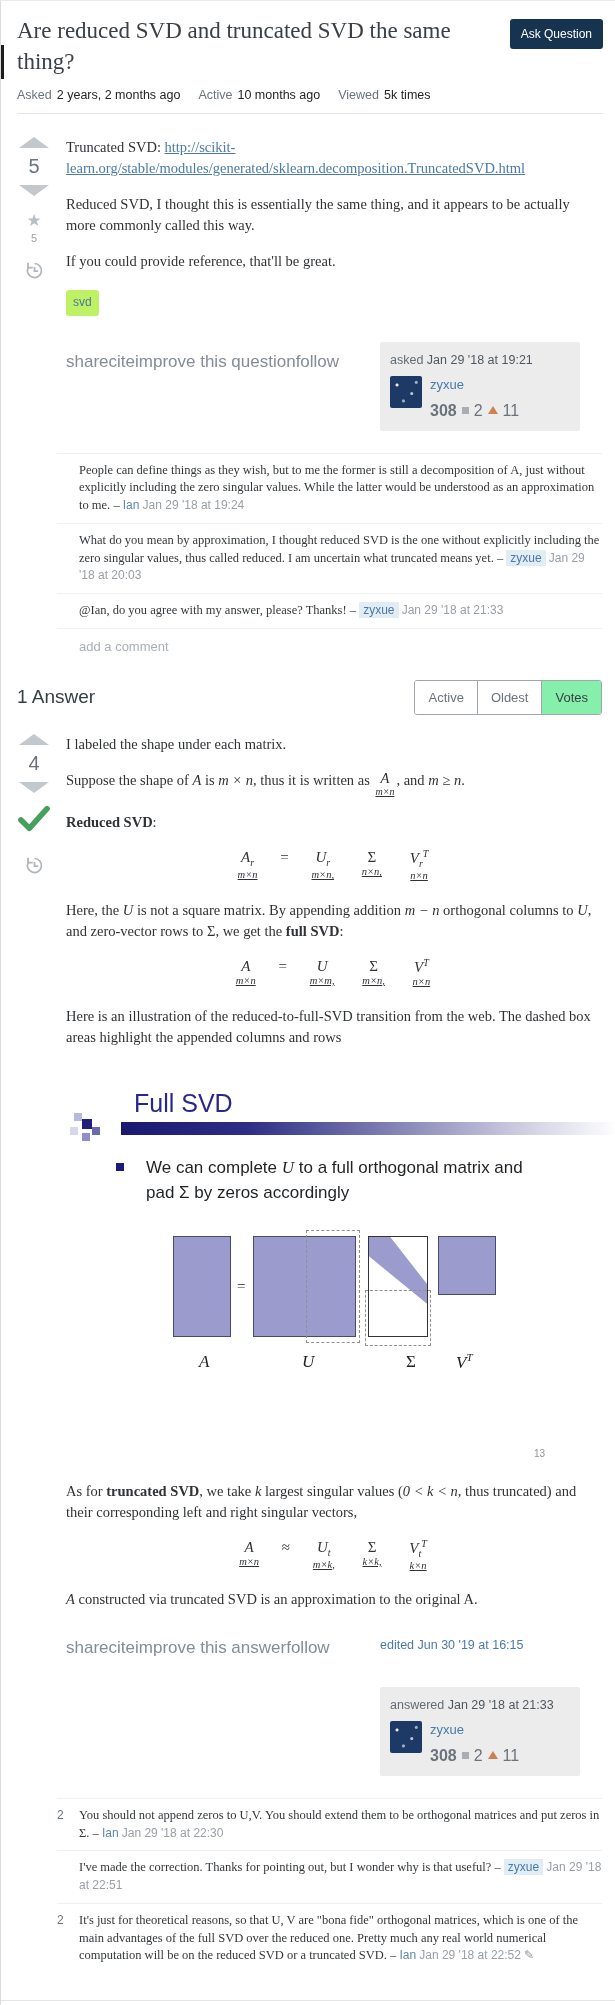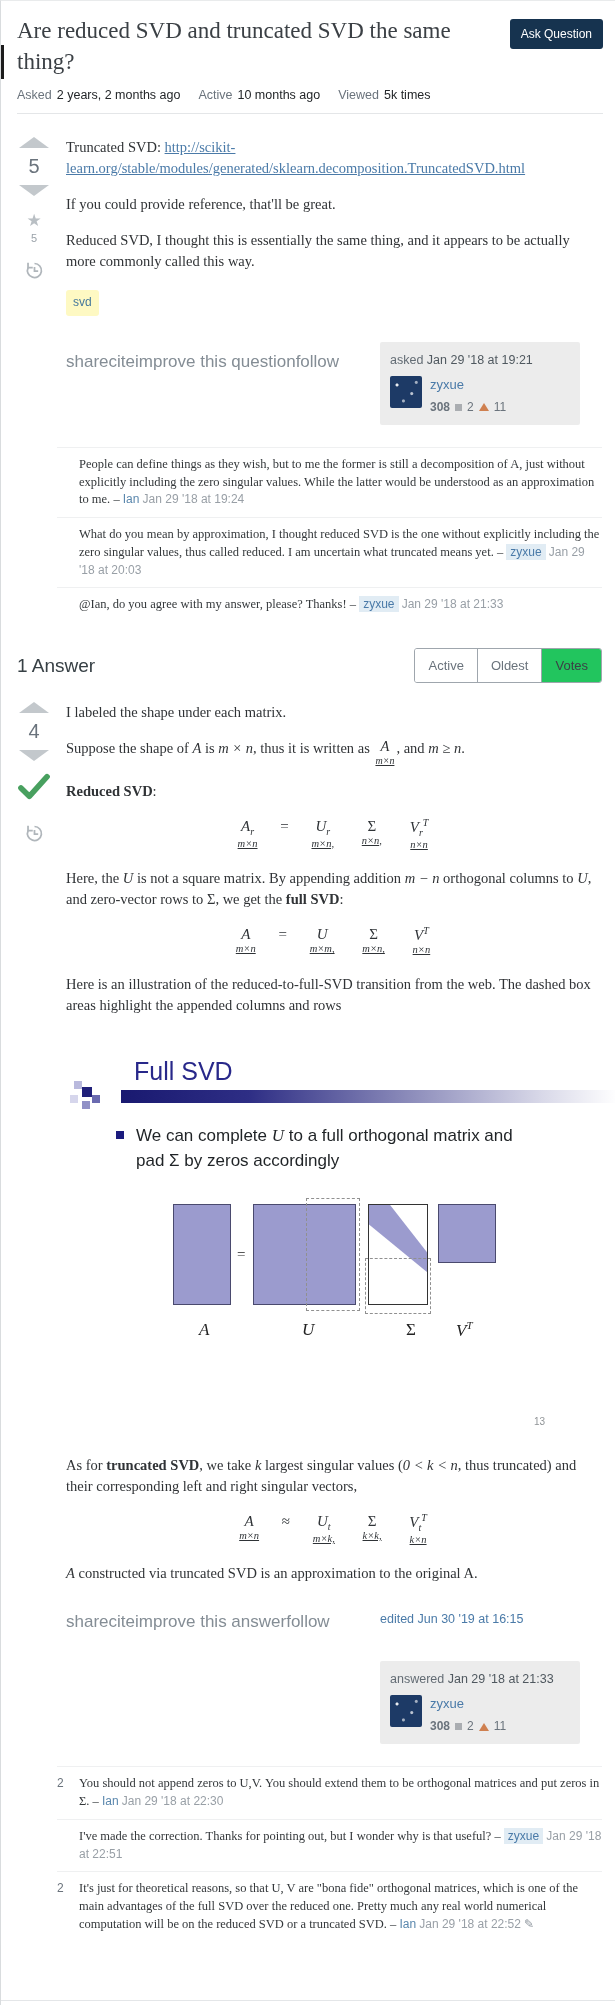--- a/index.html
+++ b/index.html
@@ -29,40 +29,40 @@
   .score { font-size:20px; color:#6a737c; margin:7px 0; }
   .star { color:#b9bfc4; font-size:17px; line-height:1; margin-top:16px; cursor:pointer; }
   .starcount { font-size:11px; color:#9aa2a9; margin-top:3px; }
   .histicon { margin-top:16px; cursor:pointer; }
   .checkicon { margin:12px 0 2px; }
 
   .post-body { flex:1; margin-left:9px; margin-right:3px; font-family:"Liberation Serif",serif;
                font-size:14.5px; line-height:1.45; color:#303336; }
   .post-body p { margin:0 0 15px; }
   a.body-link { color:#4a7aa8; text-decoration:underline; overflow-wrap:anywhere; cursor:pointer; }
-  .tag { display:inline-block; background:#fef9c3; color:#45789c; font-size:12px; padding:4px 7px;
+  .tag { display:inline-block; background:#bef264; color:#45789c; font-size:12px; padding:4px 7px;
          border-radius:3px; font-family:"Liberation Sans",sans-serif; cursor:pointer; }
   .post-footer { display:flex; justify-content:space-between; align-items:flex-start; margin-top:26px;
                  font-family:"Liberation Sans",sans-serif; }
   .action-links { display:flex; font-size:17px; color:#848d95; padding-top:8px; }
   .action-links span { cursor:pointer; }
   .edited-link { font-size:12.5px; color:#4a7aa8; padding-top:8px; width:200px; margin-right:20px; cursor:pointer; }
   .owner-box { width:200px; margin-right:20px; background:#ececec; border-radius:2px; padding:9px 10px;
                font-size:12.5px; color:#636c74; }
   .owner-date { color:#4f585f; }
   .owner-row { display:flex; margin-top:7px; }
   .avatar { width:32px; height:32px; flex:none; border-radius:2px; background-color:#1d3a66; cursor:pointer;
      background-image:
        radial-gradient(circle at 22% 28%, rgba(255,255,255,.9) 0 1px, transparent 2px),
        radial-gradient(circle at 68% 55%, rgba(255,255,255,.7) 0 1px, transparent 2px),
        radial-gradient(circle at 42% 78%, rgba(255,255,255,.6) 0 1px, transparent 2px),
        radial-gradient(circle at 82% 20%, rgba(255,255,255,.6) 0 1px, transparent 2px); }
   .owner-info { margin-left:8px; }
   .owner-name { color:#4a7aa8; font-size:13px; cursor:pointer; }
-  .owner-rep { display:flex; align-items:center; gap:5px; margin-top:4px; font-size:12px; color:#6a737c; }
+  .owner-rep { display:flex; align-items:center; gap:5px; margin-top:4px; font-size:16px; color:#6a737c; }
   .rep { font-weight:bold; }
   .badge-silver { width:7px; height:7px; background:#aaadb1; display:inline-block; }
   .badge-bronze { width:0; height:0; border-left:5px solid transparent; border-right:5px solid transparent;
                   border-bottom:8px solid #cf8050; display:inline-block; }
 
   
   .comments { margin:22px 13px 0 56px; }
   .comment { display:flex; border-top:1px solid #eff0f1; padding:8px 0; font-family:"Liberation Serif",serif;
              font-size:12.5px; line-height:1.42; color:#34383b; }
   .cscore { width:22px; flex:none; font-family:"Liberation Sans",sans-serif; font-size:12px; color:#6a737c; }
@@ -75,21 +75,21 @@
                      margin:0 13px 0 56px; border-top:1px solid #eff0f1; padding:10px 0 0 22px; }
   .add-comment { color:#a9b0b6; font-size:13px; cursor:pointer; }
 
   
   .answers-header { display:flex; justify-content:space-between; align-items:center; margin:26px 13px 4px 16px; }
   .answers-title { font-size:19px; font-weight:400; color:#374045; margin:0; }
   .sort-group { display:flex; border:1px solid #9fa6ad; border-radius:3px; overflow:hidden; }
   .sort-btn { padding:9px 13px; font-size:13px; color:#6a737c; background:#fff;
               border-left:1px solid #9fa6ad; cursor:pointer; }
   .sort-btn:first-child { border-left:none; }
-  .sort-btn.active { background:#22c55e; color:#3b4045; }
+  .sort-btn.active { background:#86efac; color:#3b4045; }
 
   
   .mrow { text-align:center; margin:4px 0 18px; font-size:15px; color:#2f3337; }
   .mt { display:inline-block; vertical-align:top; text-align:center; margin:0 12px; font-style:italic; }
   .mt.up .mtop { font-style:normal; }
   .mtop { display:block; line-height:1.2; }
   .munder { display:block; font-size:10.5px; line-height:1.1;text-decoration:underline; }
   .mop { display:inline-block; vertical-align:top; margin:0 7px; line-height:1.2; }
   .mt sub, .mt sup { font-size:10px; }
   .mt.inline { margin:0 2px; }
@@ -100,21 +100,21 @@
   .slide-title { position:absolute; left:68px; top:22px; font-size:25px; color:#28288a; }
   .slide-bar { position:absolute; left:55px; top:59px; width:512px; height:13px;
                background:linear-gradient(to right,#191970,#2e2e85 25%,#8888b8 55%,#d8d8e8 82%,#fff 97%); }
   .deco { position:absolute; }
   .d1 { left:8px;  top:50px; width:8px;  height:8px;  background:#b9b9dd; }
   .d2 { left:16px; top:56px; width:10px; height:10px; background:#20207a; }
   .d3 { left:4px;  top:64px; width:8px;  height:8px;  background:#d6d6ec; }
   .d4 { left:16px; top:70px; width:8px;  height:8px;  background:#9090c6; }
   .d5 { left:26px; top:64px; width:8px;  height:8px;  background:#6a6ab0; }
   .bullet-sq { position:absolute; left:50px; top:100px; width:8px; height:8px; background:#1b1b7e; }
-  .bullet-text { position:absolute; left:70px; top:92px; width:392px; font-size:17px; line-height:1.5; color:#1f2326; }
+  .bullet-text { position:absolute; left:80px; top:92px; width:392px; font-size:17px; line-height:1.5; color:#1f2326; }
   .bullet-text i { font-family:"Liberation Serif",serif; }
   .mx { position:absolute; background:#9b9bce; border:1px solid #4a4a6e; }
   .mx-a { left:107px; top:173px; width:58px;  height:101px; }
   .mx-u { left:187px; top:173px; width:103px; height:101px; }
   .mx-v { left:372px; top:173px; width:58px;  height:59px; }
   .mx-eq { position:absolute; left:171px; top:213px; font-family:"Liberation Serif",serif; font-size:15px; color:#222; }
   .dash { position:absolute; border:1px dashed #909090; background:transparent; }
   .dash-u { left:240px; top:167px; width:54px; height:113px; }
   .dash-s { left:299px; top:227px; width:66px; height:56px; }
   .mx-sigma { position:absolute; left:302px; top:173px; width:60px; height:101px; background:#fff; border:1px solid #333; }
@@ -153,22 +153,22 @@
       <div class="histicon">
         <svg width="21" height="21" viewBox="0 0 24 24">
             <path d="M12 4 a8 8 0 1 1 -7.3 4.6" fill="none" stroke="#b0b6bb" stroke-width="2"></path>
             <path d="M4.6 3.2 v5.4 h5.4" fill="none" stroke="#b0b6bb" stroke-width="2"></path>
             <path d="M12 8 v4.6 h4.2" fill="none" stroke="#b0b6bb" stroke-width="2"></path>
           </svg>
       </div>
     </div>
     <div class="post-body">
       <p><span>Truncated SVD: </span><a class="body-link">http://scikit-learn.org/stable/modules/generated/sklearn.decomposition.TruncatedSVD.html</a></p>
+      <p>Reduced SVD, I thought this is essentially the same thing, and it appears to be actually more commonly called this way.</p>
       <p>If you could provide reference, that'll be great.</p>
-      <p>Reduced SVD, I thought this is essentially the same thing, and it appears to be actually more commonly called this way.</p>
       <div style="margin-top:18px;">
         <span class="tag">svd</span>
       </div>
       <div class="post-footer">
         <div class="action-links">
           <span>share</span>
           <span>cite</span>
           <span>improve this question</span>
           <span>follow</span>
         </div>
@@ -198,20 +198,23 @@
       <div class="ctext"><span>People can define things as they wish, but to me the former is still a decomposition of A, just without explicitly including the zero singular values. While the latter would be understood as an approximation to me.</span> <span>–</span> <span class="cuser">Ian</span> <span class="cdate">Jan 29 '18 at 19:24</span></div>
     </div>
     <div class="comment">
       <div class="cscore"></div>
       <div class="ctext"><span>What do you mean by approximation, I thought reduced SVD is the one without explicitly including the zero singular values, thus called reduced. I am uncertain what truncated means yet.</span> <span>–</span> <span class="cuser op">zyxue</span> <span class="cdate">Jan 29 '18 at 20:03</span></div>
     </div>
     <div class="comment">
       <div class="cscore"></div>
       <div class="ctext"><span>@Ian, do you agree with my answer, please? Thanks!</span> <span>–</span> <span class="cuser op">zyxue</span> <span class="cdate">Jan 29 '18 at 21:33</span></div>
     </div>
+  </div>
+  <div class="add-comment-row">
+    <span class="add-comment">add a comment</span>
   </div>
 
   <div class="answers-header">
     <h2 class="answers-title">1 Answer</h2>
     <div class="sort-group">
       <span class="sort-btn">Active</span>
       <span class="sort-btn">Oldest</span>
       <span class="sort-btn active">Votes</span>
     </div>
   </div>
@@ -274,21 +277,21 @@
           </div>
         <div class="dash dash-s"></div>
         <div class="mx mx-v"></div>
         <div class="mx-label lbl-a">A</div>
         <div class="mx-label lbl-u">U</div>
         <div class="mx-label lbl-s">Σ</div>
         <div class="mx-label lbl-v"><span>V</span><sup style="font-size:11px;">T</sup></div>
         <div class="slide-pagenum">13</div>
       </div>
 
-      <p style="margin-top:12px;"><span>As for </span><b>truncated SVD</b><span>, we take </span><i>k</i><span> largest singular values (</span><i>0 &lt; k &lt; n</i><span>, thus truncated) and their corresponding left and right singular vectors,</span></p>
+      <p style="margin-top:6px;"><span>As for </span><b>truncated SVD</b><span>, we take </span><i>k</i><span> largest singular values (</span><i>0 &lt; k &lt; n</i><span>, thus truncated) and their corresponding left and right singular vectors,</span></p>
       <div class="mrow">
         <span class="mt"><span class="mtop">A</span><span class="munder">m×n</span></span>
         <span class="mop">≈</span>
         <span class="mt"><span class="mtop"><span>U</span><sub>t</sub></span><span class="munder">m×k,</span></span>
         <span class="mt up"><span class="mtop">Σ</span><span class="munder">k×k,</span></span>
         <span class="mt"><span class="mtop"><span>V</span><sub>t</sub><sup>T</sup></span><span class="munder">k×n</span></span>
       </div>
       <p><i>A</i><span> constructed via truncated SVD is an approximation to the original A.</span></p>
 
       <div class="post-footer" style="margin-top:18px;">

